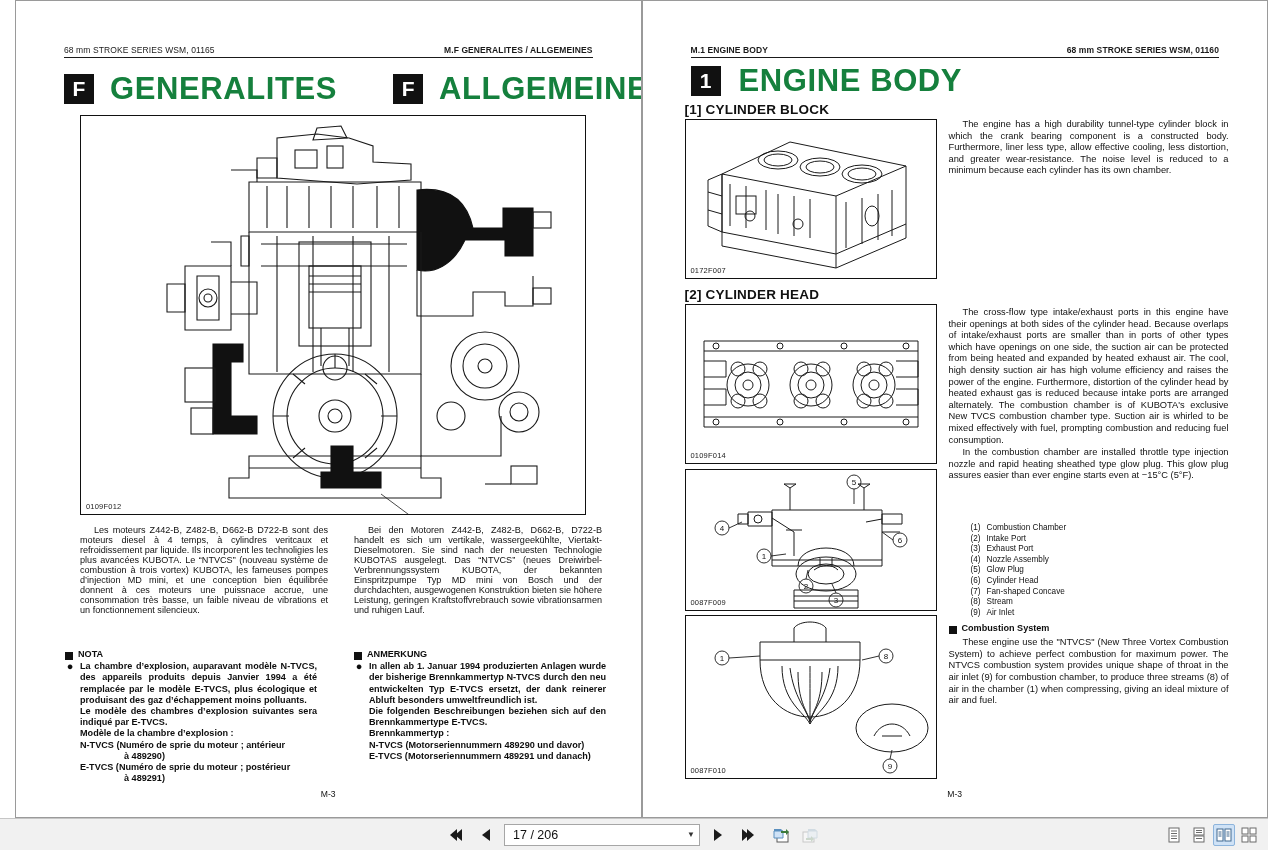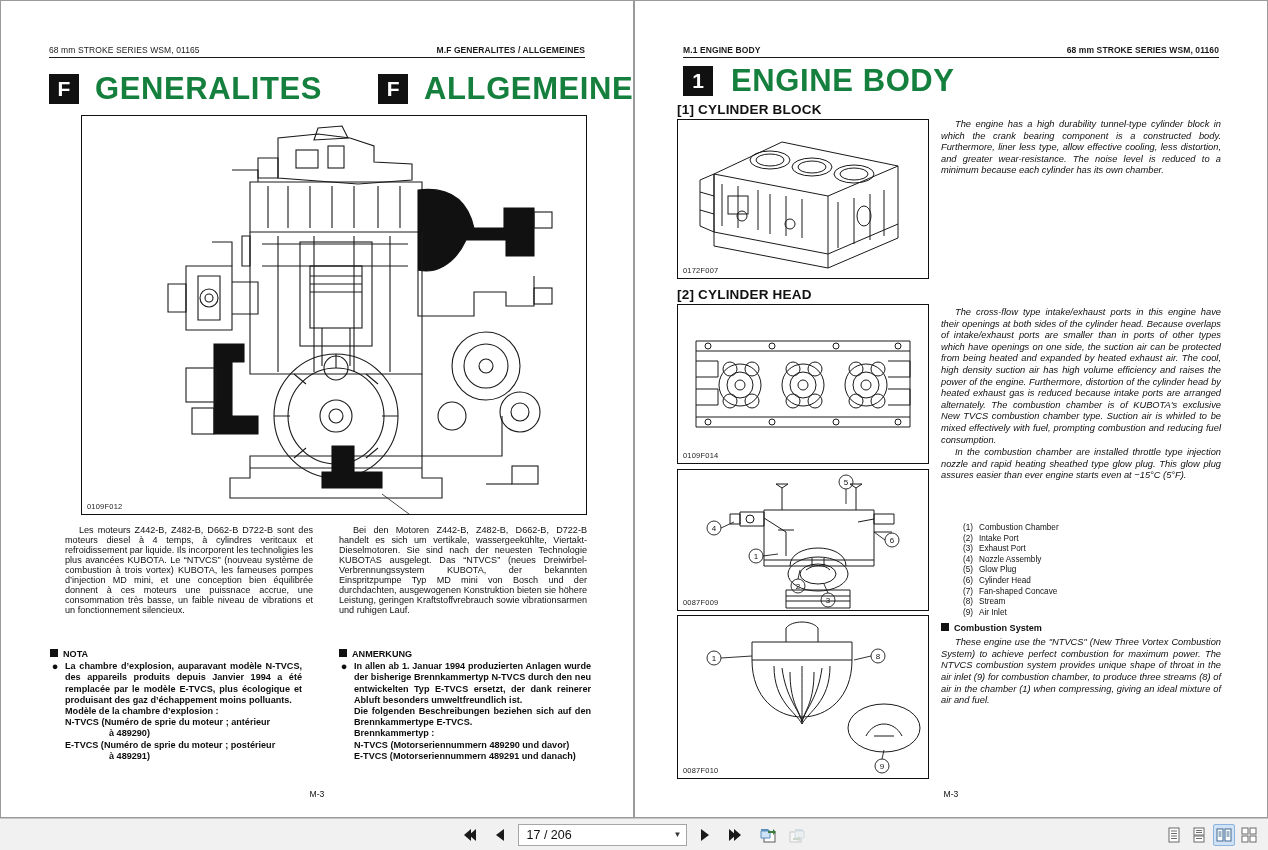--- a/index.html
+++ b/index.html
@@ -9,21 +9,21 @@
     background: #ffffff;
     font-family: "Liberation Sans", sans-serif;
     overflow: hidden;
   }
   #app { position: relative; width: 1268px; height: 850px; background:#fff; }
 
   
   .viewer {
     position: absolute; left:0; top:0; width:1268px; height:818px;
     background:#ffffff;
-    display:flex; flex-direction:row;
+    display:flex; flex-direction:row;padding-left:15px;
   }
   .page {
     position: relative;
     width: 634px; height: 818px;
     background:#fff;
     border: 1px solid #9a9a9a;
     overflow:hidden;
   }
   .page.left { border-right: 1px solid #9a9a9a; }
   .page-inner { position:absolute; left:0; top:0; right:0; bottom:0; }
@@ -77,24 +77,24 @@
 
   
   .body {
     position:absolute;
     font-size:9.1px; line-height:10px;
     color:#101010; text-align:justify;
     font-family:"Liberation Sans", sans-serif;
   }
   .body p { margin:0 0 0 0; text-indent:14px; }
   .body p + p { margin-top:1px; }
-  .body.en { font-size:9.3px; line-height:11.6px;font-style:italic; }
+  .body.en { font-size:9.3px; line-height:11.6px; }
 
   .noteblk { position:absolute; font-size:9.1px; line-height:11.2px; color:#0d0d0d; }
-  .notehead { font-weight:bold; display:flex; align-items:flex-start; gap:5px; margin-bottom:1px; }
+  .notehead { font-weight:bold; display:flex; align-items:flex-end; gap:5px; margin-bottom:1px; }
   .sq { display:inline-block; width:8px; height:8px; background:#111; }
   .bulletrow { display:flex; gap:5px; }
   .dot { flex:0 0 auto; width:10px; text-align:center; font-size:11px; line-height:11px; }
   .bulletbody { flex:1 1 auto; font-weight:bold; text-align:justify; }
   .bulletbody .sub { display:block; text-align:justify; }
   .indent2 { padding-left:44px; display:block; }
 
   .numlist { position:absolute; font-size:8.2px; line-height:10.6px; color:#111; }
   .numlist .row { display:flex; gap:6px; }
   .numlist .n { width:18px; text-align:right; flex:0 0 auto; }
@@ -113,21 +113,21 @@
   }
   .tb-center { position:absolute; left:0; right:0; display:flex; justify-content:center; align-items:center; gap:7px; }
   .tb-right { position:absolute; right:8px; display:flex; align-items:center; gap:3px; }
   .tbtn {
     width:22px; height:22px; display:flex; align-items:center; justify-content:center;
     background:transparent; border:1px solid transparent; border-radius:2px;
   }
   .tbtn.sel { background:#cfe2f6; border:1px solid #8db4dc; }
   .tbtn.dis { opacity:.38; }
   .pagebox {
-    width:169px; height:22px; background:#fff; border:1px solid #a6a6a6;
+    width:196px; height:22px; background:#fff; border:1px solid #a6a6a6;
     display:flex; align-items:center; justify-content:space-between;
     padding:0 4px 0 8px; font-size:12.5px; color:#101010;
   }
   .pagebox .caret { font-size:8px; color:#333; }
   svg { display:block; }
 </style>
 </head>
 <body>
 
 <div id="app">
@@ -147,21 +147,21 @@
           <div class="pair">
             <span class="langbox">F</span>
             <span class="chaptext">GENERALITES</span>
           </div>
           <div class="pair second">
             <span class="langbox">F</span>
             <span class="chaptext">ALLGEMEINES</span>
           </div>
         </div>
 
-        <div class="figure" style="left:64px; top:114px; width:506px; height:400px;margin-left:16px;">
+        <div class="figure" style="left:64px; top:114px; width:506px; height:400px;">
           <svg width="504" height="398" viewBox="0 0 504 398">
             <g stroke="#1a1a1a" fill="none" stroke-width="1.1">
 
               <path d="M196 30 L196 22 L236 18 L268 22 L292 30 L292 46 L330 48 L330 64 L276 68 L196 62 Z"></path>
               <rect x="214" y="34" width="22" height="18"></rect>
               <rect x="246" y="30" width="16" height="22"></rect>
               <path d="M236 12 L260 10 L266 22 L232 24 Z"></path>
 
               <path d="M168 66 L340 66 L340 116 L168 116 Z"></path>
               <path d="M186 70 L186 112 M206 70 L206 112 M228 70 L228 112 M250 70 L250 112 M272 70 L272 112 M296 70 L296 112 M318 70 L318 112"></path>
@@ -238,20 +238,21 @@
 
         <div class="noteblk" style="left:49px; top:648px; width:252px;">
           <div class="notehead">
             <span class="sq"></span>
             <span>NOTA</span>
           </div>
           <div class="bulletrow">
             <span class="dot">●</span>
             <span class="bulletbody">
               <span>La chambre d’explosion, auparavant modèle N-TVCS, des appareils produits depuis Janvier 1994 a été remplacée par le modèle E-TVCS, plus écologique et produisant des gaz d’échappement moins polluants.</span>
+              <span class="sub">Le modèle des chambres d’explosion suivantes sera indiqué par E-TVCS.</span>
               <span class="sub">Modèle de la chambre d’explosion :</span>
               <span class="sub">N-TVCS (Numéro de sprie du moteur ; antérieur</span>
               <span class="indent2">à 489290)</span>
               <span class="sub">E-TVCS (Numéro de sprie du moteur ; postérieur</span>
               <span class="indent2">à 489291)</span>
             </span>
           </div>
         </div>
 
         <div class="noteblk" style="left:338px; top:648px; width:252px;">

